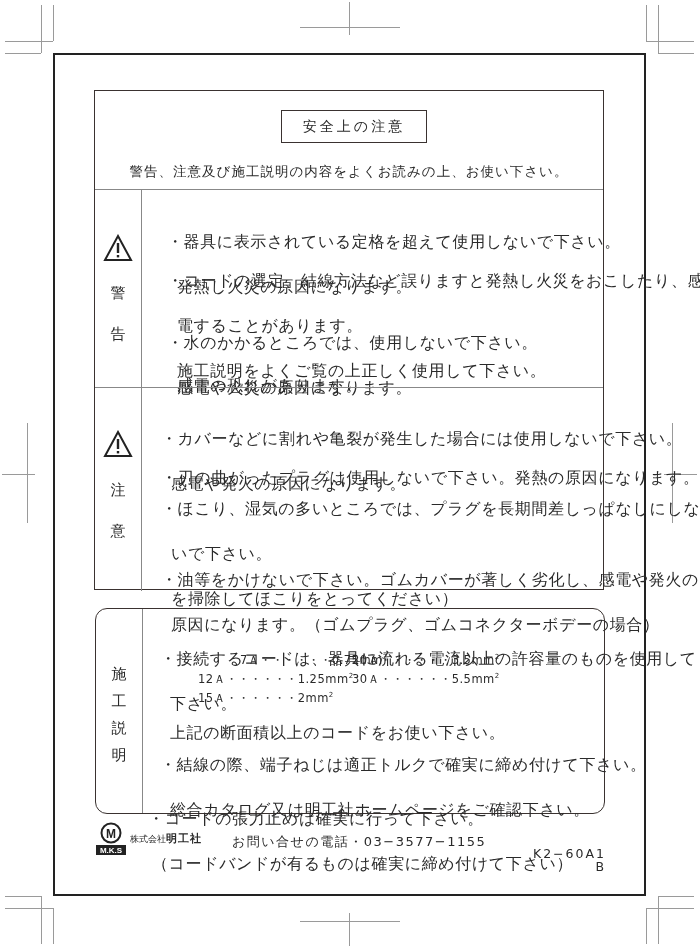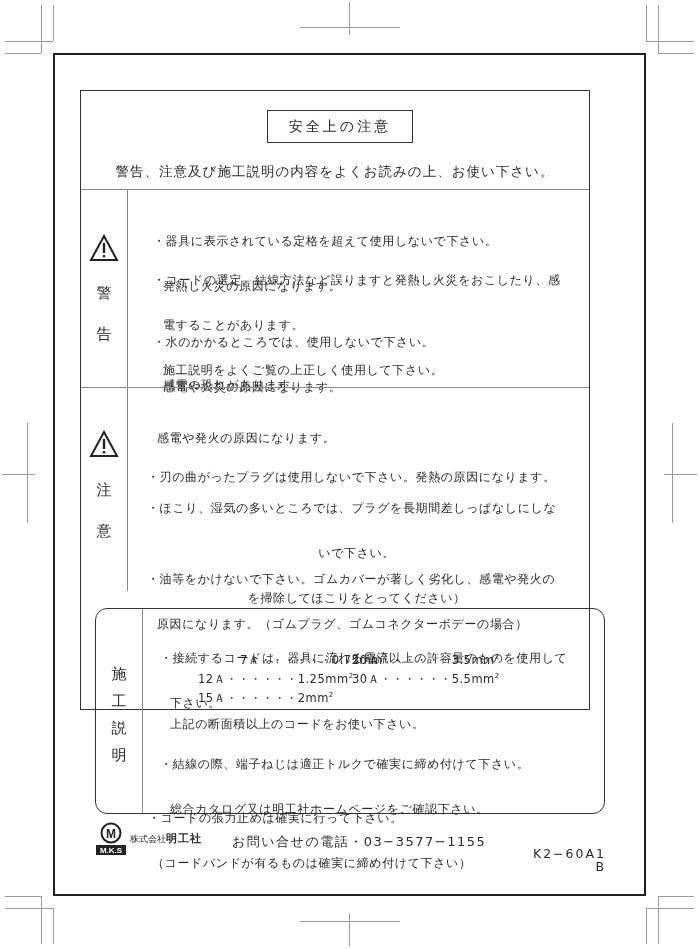--- a/index.html
+++ b/index.html
@@ -1,35 +1,35 @@
 <!DOCTYPE html>
 <html><head>
 <meta charset="utf-8">
 <style>
   html,body{margin:0;padding:0;background:#fff;}
   body{width:700px;height:949px;position:relative;overflow:hidden;
        font-family:"DejaVu Sans","Liberation Sans",sans-serif;color:#2a2a2a;}
   .crop{position:absolute;background:#9a9a9a;}
   .outer{position:absolute;left:53px;top:53px;width:593px;height:843px;
          border:2px solid #222;box-sizing:border-box;}
-  .main{position:absolute;left:80px;top:90px;width:510px;height:620px;
+  .main{position:absolute;left:94px;top:90px;width:510px;height:500px;
         border:1.5px solid #3a3230;box-sizing:border-box;}
   .title-box{position:absolute;left:186px;top:19px;width:146px;height:33px;
              border:1.5px solid #3a3230;box-sizing:border-box;
              display:flex;align-items:center;justify-content:center;
              font-size:14px;letter-spacing:3px;}
   .subtitle{position:absolute;left:0;right:0;top:72px;text-align:center;
             font-size:13.5px;letter-spacing:1px;}
   .sec{position:absolute;left:0;right:0;border-top:1.5px solid #888;}
   .sec-label{position:absolute;left:0;top:0;bottom:0;width:46px;
              border-right:1.5px solid #888;}
   .sec-body{position:absolute;left:46px;right:0;top:0;bottom:0;}
   .warn-icon{position:absolute;left:8px;width:30px;height:28px;}
   .vlabel{position:absolute;left:0;width:46px;text-align:center;font-size:15px;}
-  .item{position:absolute;font-size:12px;line-height:15px;letter-spacing:0.6px;white-space:pre;}
+  .item{position:absolute;font-size:16px;line-height:15px;letter-spacing:0.6px;white-space:pre;}
   .install{position:absolute;left:95px;top:608px;width:510px;height:206px;
            border:1.5px solid #3a3230;border-radius:12px;box-sizing:border-box;}
   .install .sec-label{border-right:1.5px solid #888;}
   .spec{position:absolute;font-size:11.5px;letter-spacing:0.5px;white-space:pre;}
   .spec sup{font-size:7px;}
   .footer{position:absolute;left:96px;top:822px;height:36px;width:510px;}
   .logo{position:absolute;left:0;top:0;width:30px;height:34px;}
   .company{position:absolute;left:34px;top:9px;font-size:9px;}
   .company b{font-size:11px;font-weight:bold;letter-spacing:1px;}
   .phone{position:absolute;left:136px;top:11px;font-size:13px;letter-spacing:1.5px;}
@@ -113,26 +113,27 @@
       <svg class="warn-icon" style="top:42px;" viewBox="0 0 30 28">
         <path d="M15 2 L28 26 L2 26 Z" fill="none" stroke="#222" stroke-width="2" stroke-linejoin="miter"></path>
         <rect x="13.8" y="9" width="2.4" height="10" fill="#222"></rect>
         <rect x="13.8" y="21" width="2.4" height="2.4" fill="#222"></rect>
       </svg>
       <div class="vlabel" style="top:93px;">注</div>
       <div class="vlabel" style="top:134px;">意</div>
     </div>
     <div class="sec-body">
       <div class="item" style="left:30px;top:13px;">
+        <div style="margin-left:-10px;">・カバーなどに割れや亀裂が発生した場合には使用しないで下さい。</div>
         <div>感電や発火の原因になります。</div>
       </div>
       <div class="item" style="left:30px;top:52px;">
         <div style="margin-left:-10px;">・刃の曲がったプラグは使用しないで下さい。発熱の原因になります。</div>
       </div>
-      <div class="item" style="left:30px;top:83px;text-align:center;">
+      <div class="item" style="left:30px;top:83px;">
         <div style="margin-left:-10px;">・ほこり、湿気の多いところでは、プラグを長期間差しっぱなしにしな</div>
         <div>いで下さい。</div>
         <div>を掃除してほこりをとってください）</div>
       </div>
       <div class="item" style="left:30px;top:154px;">
         <div style="margin-left:-10px;">・油等をかけないで下さい。ゴムカバーが著しく劣化し、感電や発火の</div>
         <div>原因になります。（ゴムプラグ、ゴムコネクターボデーの場合）</div>
       </div>
     </div>
   </div>
@@ -148,21 +149,21 @@
   <div class="sec-body">
     <div class="item" style="left:28px;top:12px;">
       <div style="margin-left:-10px;">・接続するコードは、器具に流れる電流以上の許容量のものを使用して</div>
       <div>下さい。</div>
     </div>
     <div class="spec" style="left:62px;top:44px;padding-left:36px;"><span>7Ａ・・・・・・0.75mm</span><sup>2</sup></div>
     <div class="spec" style="left:210px;top:44px;"><span>20Ａ・・・・・・3.5mm</span><sup>2</sup></div>
     <div class="spec" style="left:56px;top:63px;"><span>12Ａ・・・・・・1.25mm</span><sup>2</sup></div>
     <div class="spec" style="left:210px;top:63px;"><span>30Ａ・・・・・・5.5mm</span><sup>2</sup></div>
     <div class="spec" style="left:56px;top:82px;"><span>15Ａ・・・・・・2mm</span><sup>2</sup></div>
-    <div class="item" style="left:28px;top:108px;">上記の断面積以上のコードをお使い下さい。</div>
+    <div class="item" style="left:28px;top:116px;">上記の断面積以上のコードをお使い下さい。</div>
     <div class="item" style="left:28px;top:118px;">
       <div style="margin-left:-10px;">・結線の際、端子ねじは適正トルクで確実に締め付けて下さい。</div>
       <div>総合カタログ又は明工社ホームページをご確認下さい。</div>
     </div>
     <div class="item" style="left:16px;top:172px;">
       <div style="margin-left:-10px;">・コードの張力止めは確実に行って下さい。</div>
       <div style="margin-left:-6px;">（コードバンドが有るものは確実に締め付けて下さい）</div>
     </div>
   </div>
 </div>

